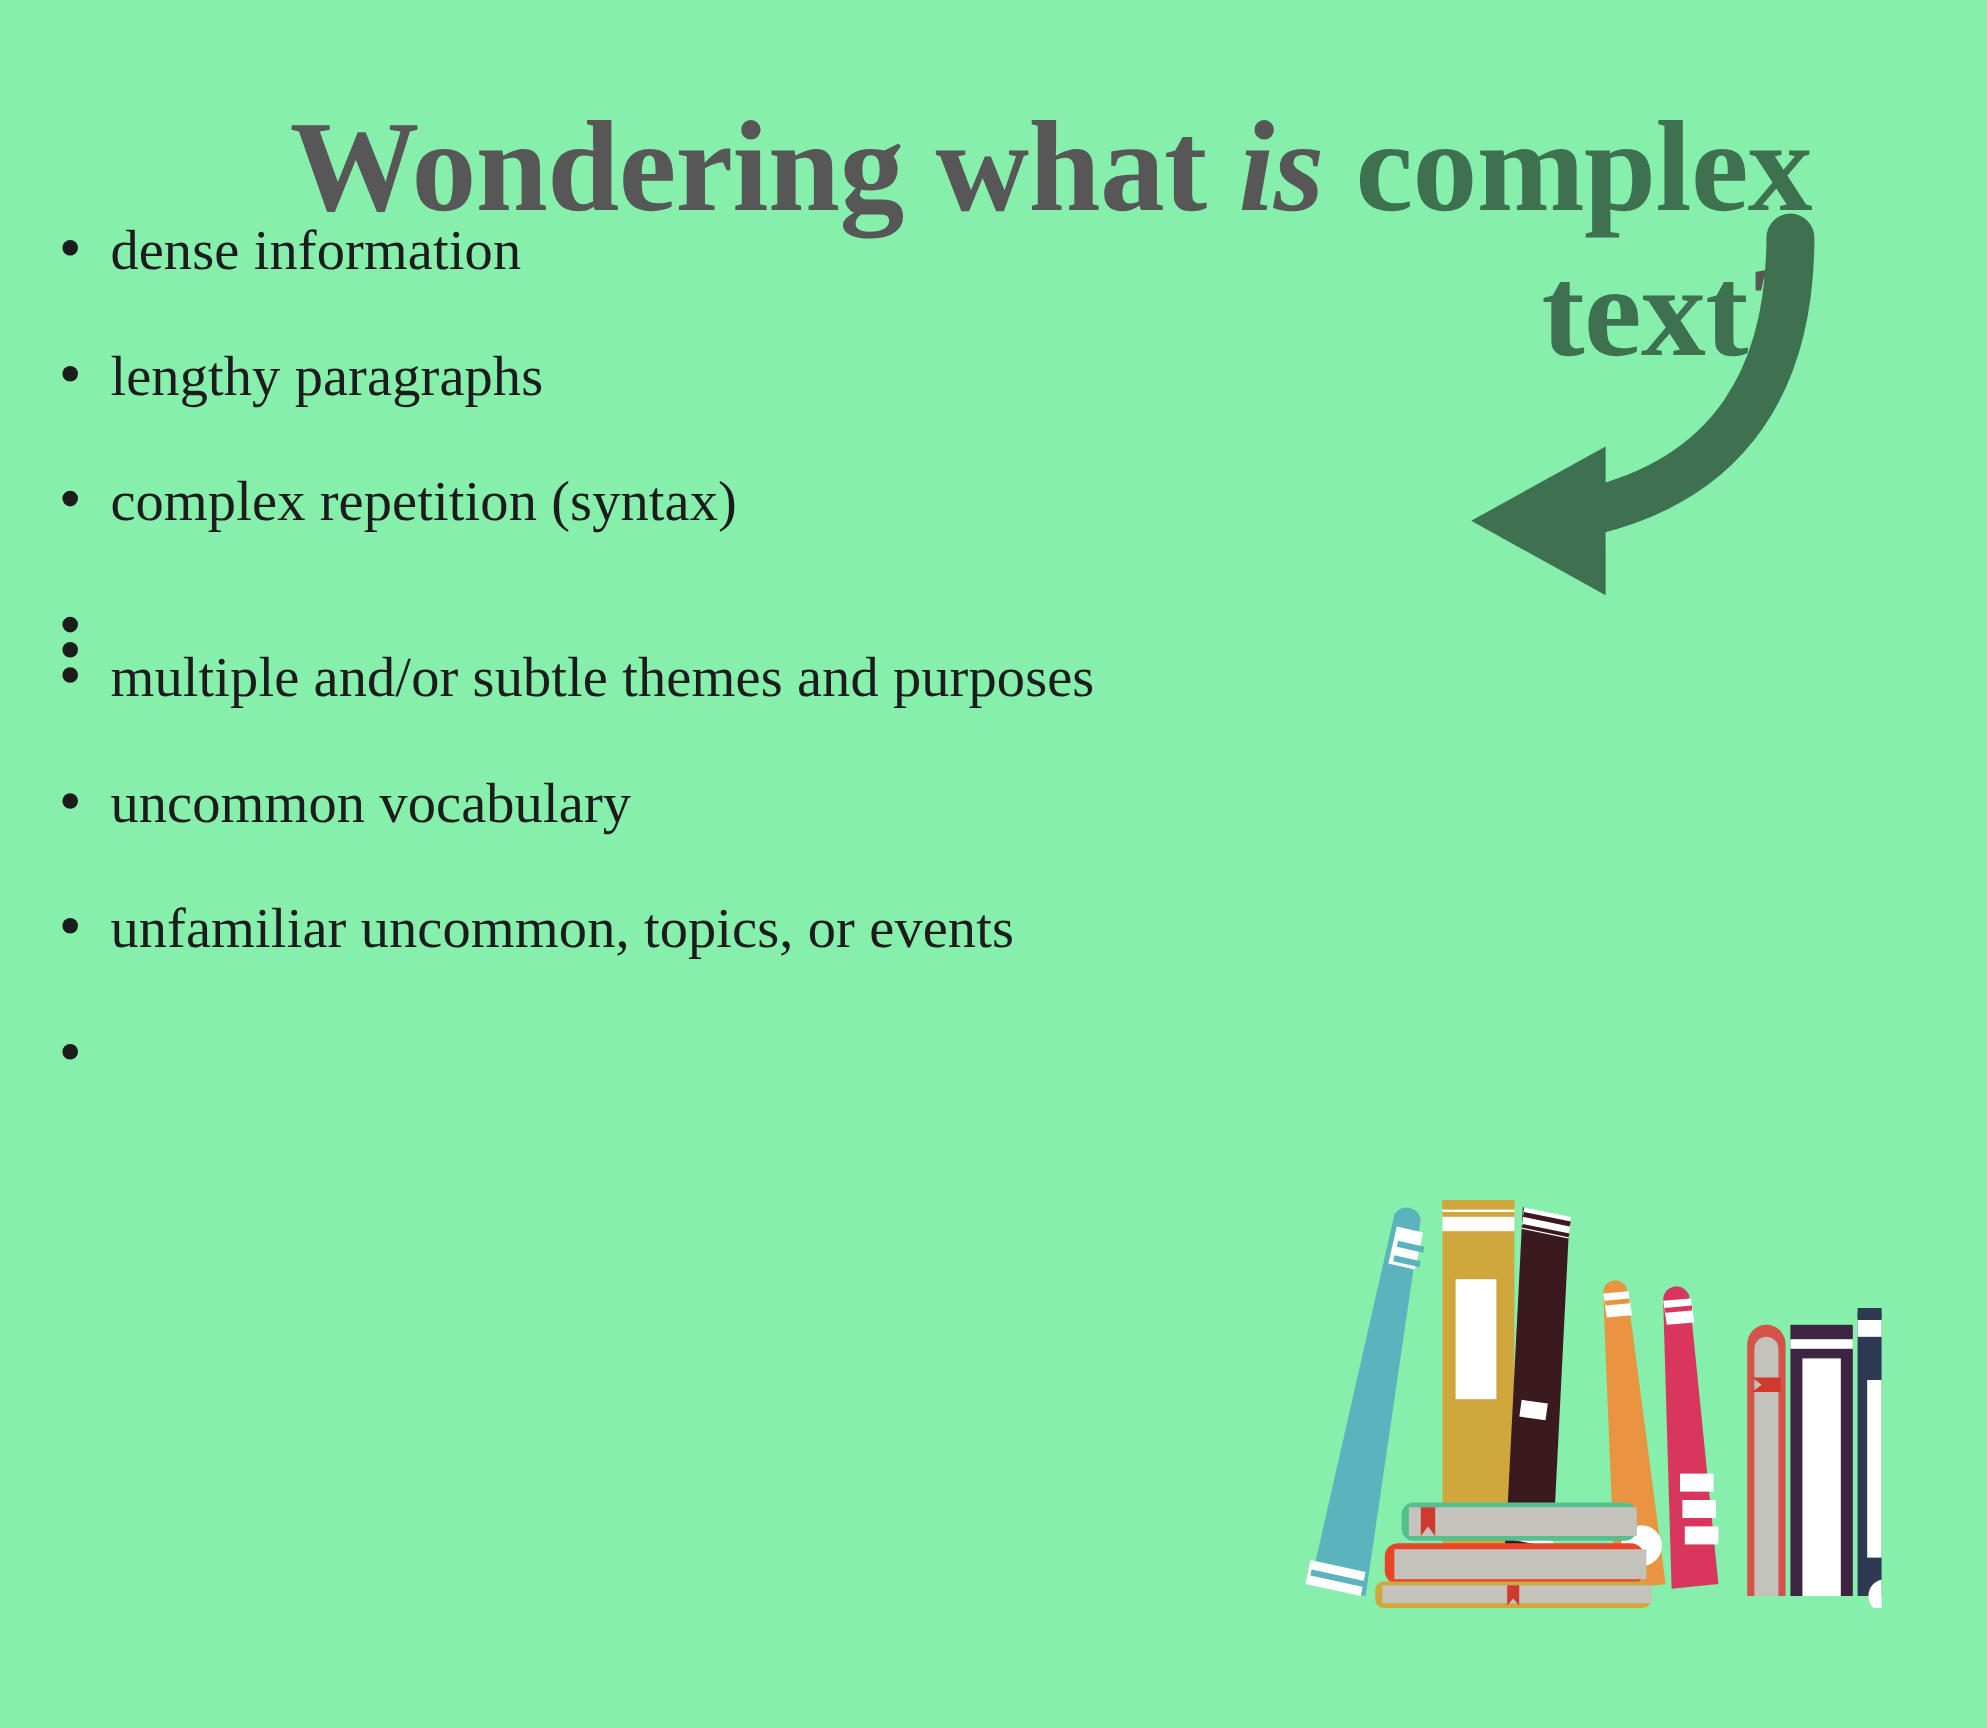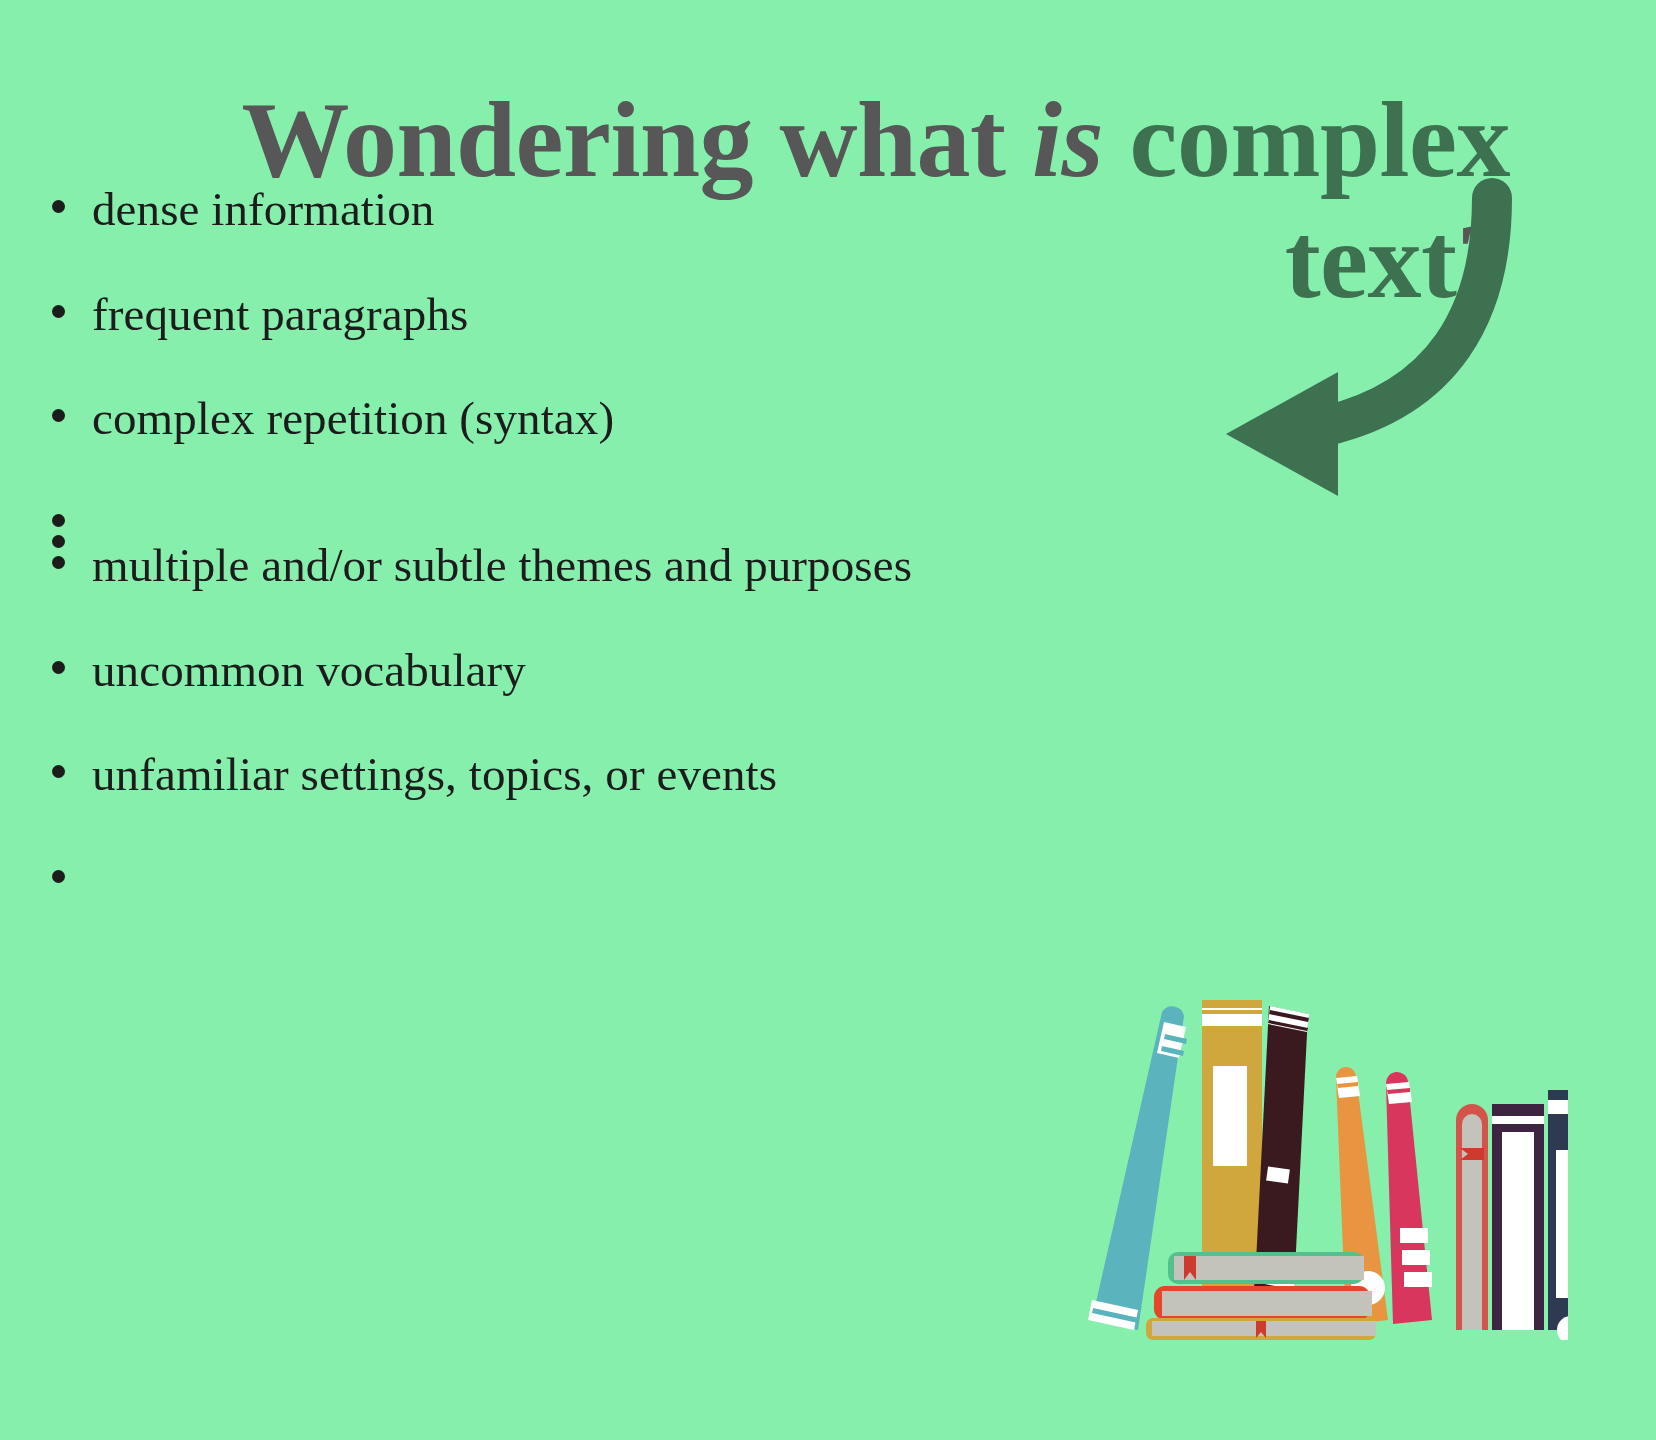--- a/index.html
+++ b/index.html
@@ -105,21 +105,21 @@
     <span class="line2"><span class="t-green">text</span><span>?</span></span>
   </h1>
 
   <ul class="bullets">
     <li class="bullet">
       <span class="bullet-dot"></span>
       <span class="bullet-text">dense information</span>
     </li>
     <li class="bullet">
       <span class="bullet-dot"></span>
-      <span class="bullet-text">frequent paragraphs</span>
+      <span class="bullet-text">lengthy paragraphs</span>
     </li>
     <li class="bullet">
       <span class="bullet-dot"></span>
       <span class="bullet-text">complex repetition (syntax)</span>
     </li>
     <li class="bullet">
       <span class="bullet-dot"></span>
     </li>
     <li class="bullet">
       <span class="bullet-dot"></span>
@@ -127,21 +127,21 @@
     <li class="bullet">
       <span class="bullet-dot"></span>
       <span class="bullet-text">multiple and/or subtle themes and purposes</span>
     </li>
     <li class="bullet">
       <span class="bullet-dot"></span>
       <span class="bullet-text">uncommon vocabulary</span>
     </li>
     <li class="bullet">
       <span class="bullet-dot"></span>
-      <span class="bullet-text">unfamiliar settings, topics, or events</span>
+      <span class="bullet-text">unfamiliar uncommon, topics, or events</span>
     </li>
     <li class="bullet narrow">
       <span class="bullet-dot"></span>
     </li>
   </ul>
 
   <svg class="arrow" viewBox="0 0 316 320">
     <path d="M285 8
              C 300 8 307 18 306 32
              C 300 120 268 185 200 220

